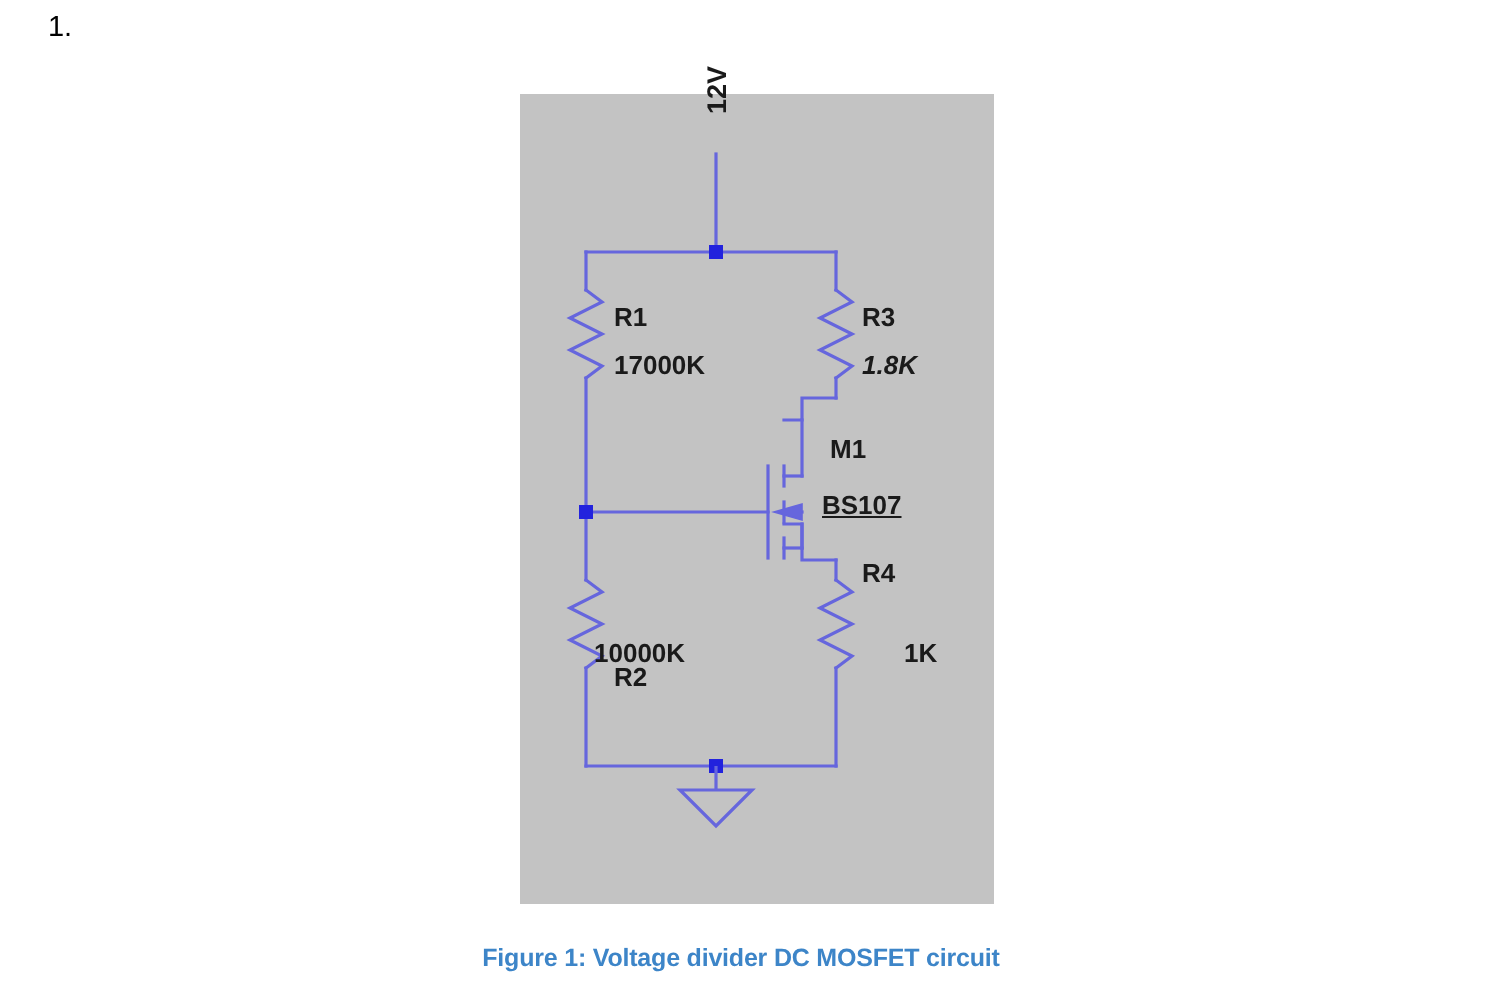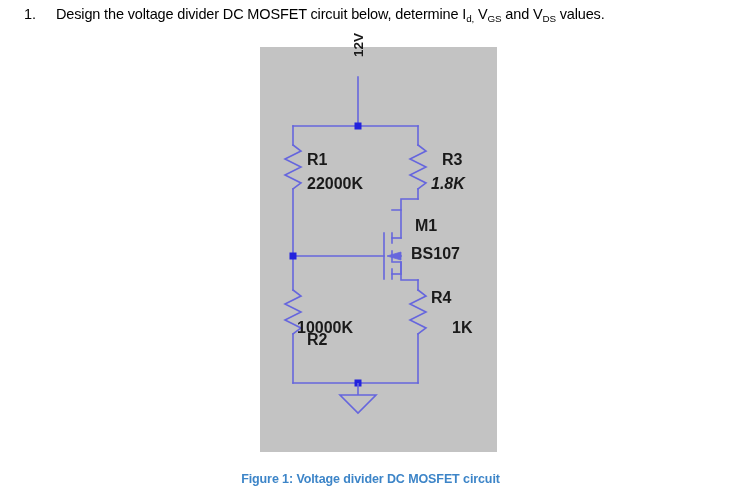--- a/index.html
+++ b/index.html
@@ -62,64 +62,63 @@
     left: 0;
     top: 0;
     width: 237px;
     height: 405px;
   }
 
   
   .sch-label {
     position: absolute;
     font-family: "Liberation Sans", sans-serif;
-    font-size: 16px;
+    font-size: 13px;
     font-weight: bold;
     color: #1a1a1a;
     white-space: nowrap;
     line-height: 1;
   }
   #label-supply {
     left: 352px;
     top: 57px;
     transform: rotate(-90deg);
     transform-origin: left top;
     font-size: 13.5px;
   }
   #label-r1-name  { left: 307px; top: 152px; }
   #label-r1-value { left: 307px; top: 176px; }
   #label-r2-name  { left: 307px; top: 300px; margin-top: 32px; }
   #label-r2-value { left: 297px; top: 320px; }
-  #label-r3-name  { left: 431px; top: 152px; margin-left: 11px; }
+  #label-r3-name  { left: 431px; top: 152px; }
   #label-r3-value { left: 431px; top: 176px; font-style: italic; }
-  #label-r4-name  { left: 431px; top: 290px; }
+  #label-r4-name  { left: 431px; top: 280px; }
   #label-r4-value { left: 452px; top: 320px; }
   #label-m1-name  { left: 415px; top: 218px; }
-  #label-m1-part  { left: 411px; top: 246px; }
+  #label-m1-part  { left: 411px; top: 246px; text-decoration: underline; }
 
   
   #figure-caption {
     position: absolute;
     left: 0;
     top: 472px;
     width: 741px;
     text-align: center;
     font-family: "Liberation Sans", sans-serif;
     font-size: 12.5px;
     font-weight: bold;
     color: #3d85c8;
     letter-spacing: -0.1px;
   }
 </style>
 </head>
 <body>
 
 <div id="question-block">
   <span id="question-number">1.</span>
-  <span id="question-text"><span>Design the voltage divider DC MOSFET circuit below, determine I</span><sub>d,</sub><span> V</span><sub>GS</sub><span> and V</span><sub>DS</sub><span> values.</span></span>
 </div>
 
 <div id="figure-panel">
   <svg id="circuit-svg" viewBox="0 0 237 405">
     <g fill="none" stroke="#6666dd" stroke-width="1.6" stroke-linecap="square" stroke-linejoin="miter">
 
       <line x1="98" y1="30" x2="98" y2="79"></line>
 
       <line x1="33" y1="79" x2="158" y2="79"></line>
 
@@ -163,21 +162,21 @@
     <rect x="94.5" y="332.5" width="7" height="7" fill="#2222dd"></rect>
 
     <line x1="98" y1="336" x2="98" y2="348" stroke="#6666dd" stroke-width="1.6"></line>
     <polygon points="80,348 116,348 98,366" fill="none" stroke="#6666dd" stroke-width="1.6"></polygon>
   </svg>
 </div>
 
 <div class="sch-label" id="label-supply">12V</div>
 
 <div class="sch-label" id="label-r1-name">R1</div>
-<div class="sch-label" id="label-r1-value">22000K</div>
+<div class="sch-label" id="label-r1-value">17000K</div>
 
 <div class="sch-label" id="label-r2-name">R2</div>
 <div class="sch-label" id="label-r2-value">10000K</div>
 
 <div class="sch-label" id="label-r3-name">R3</div>
 <div class="sch-label" id="label-r3-value">1.8K</div>
 
 <div class="sch-label" id="label-r4-name">R4</div>
 <div class="sch-label" id="label-r4-value">1K</div>
 

